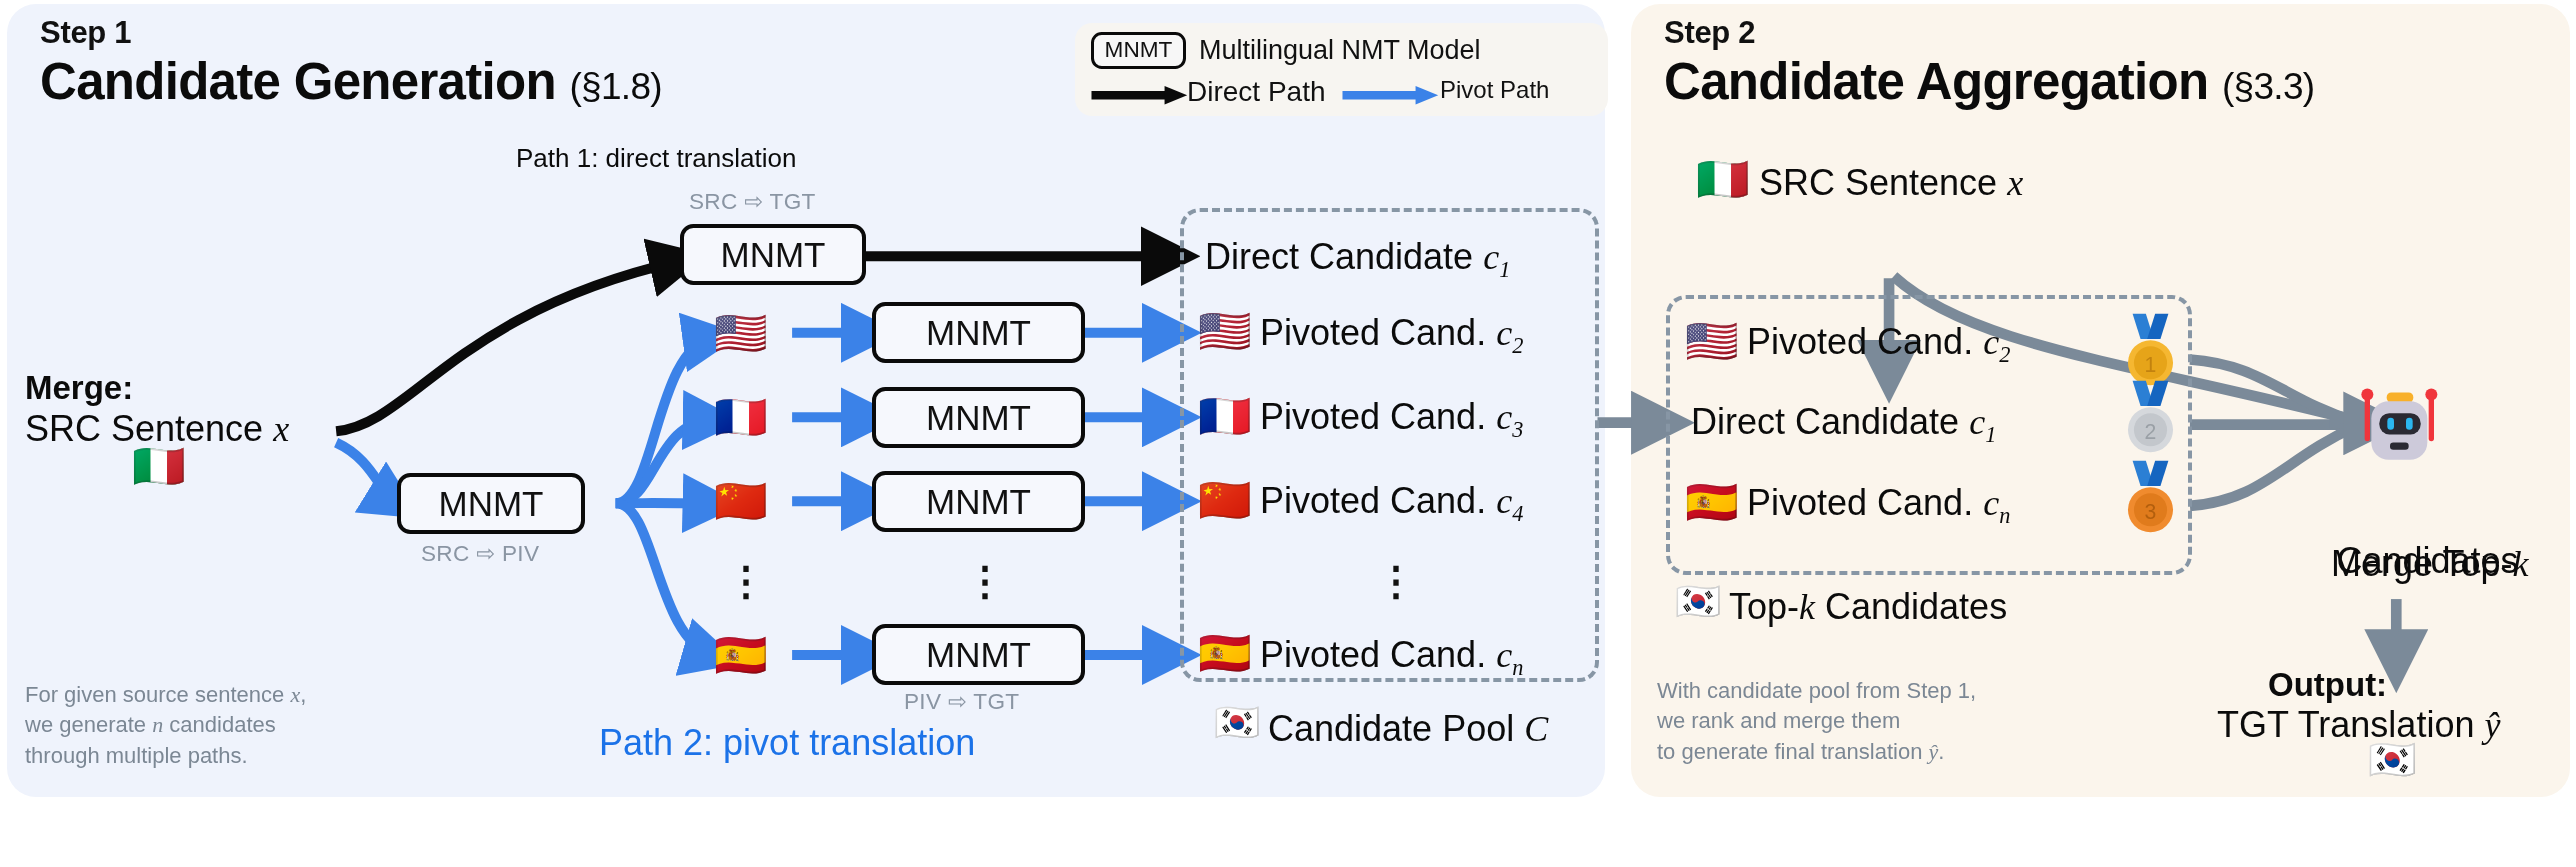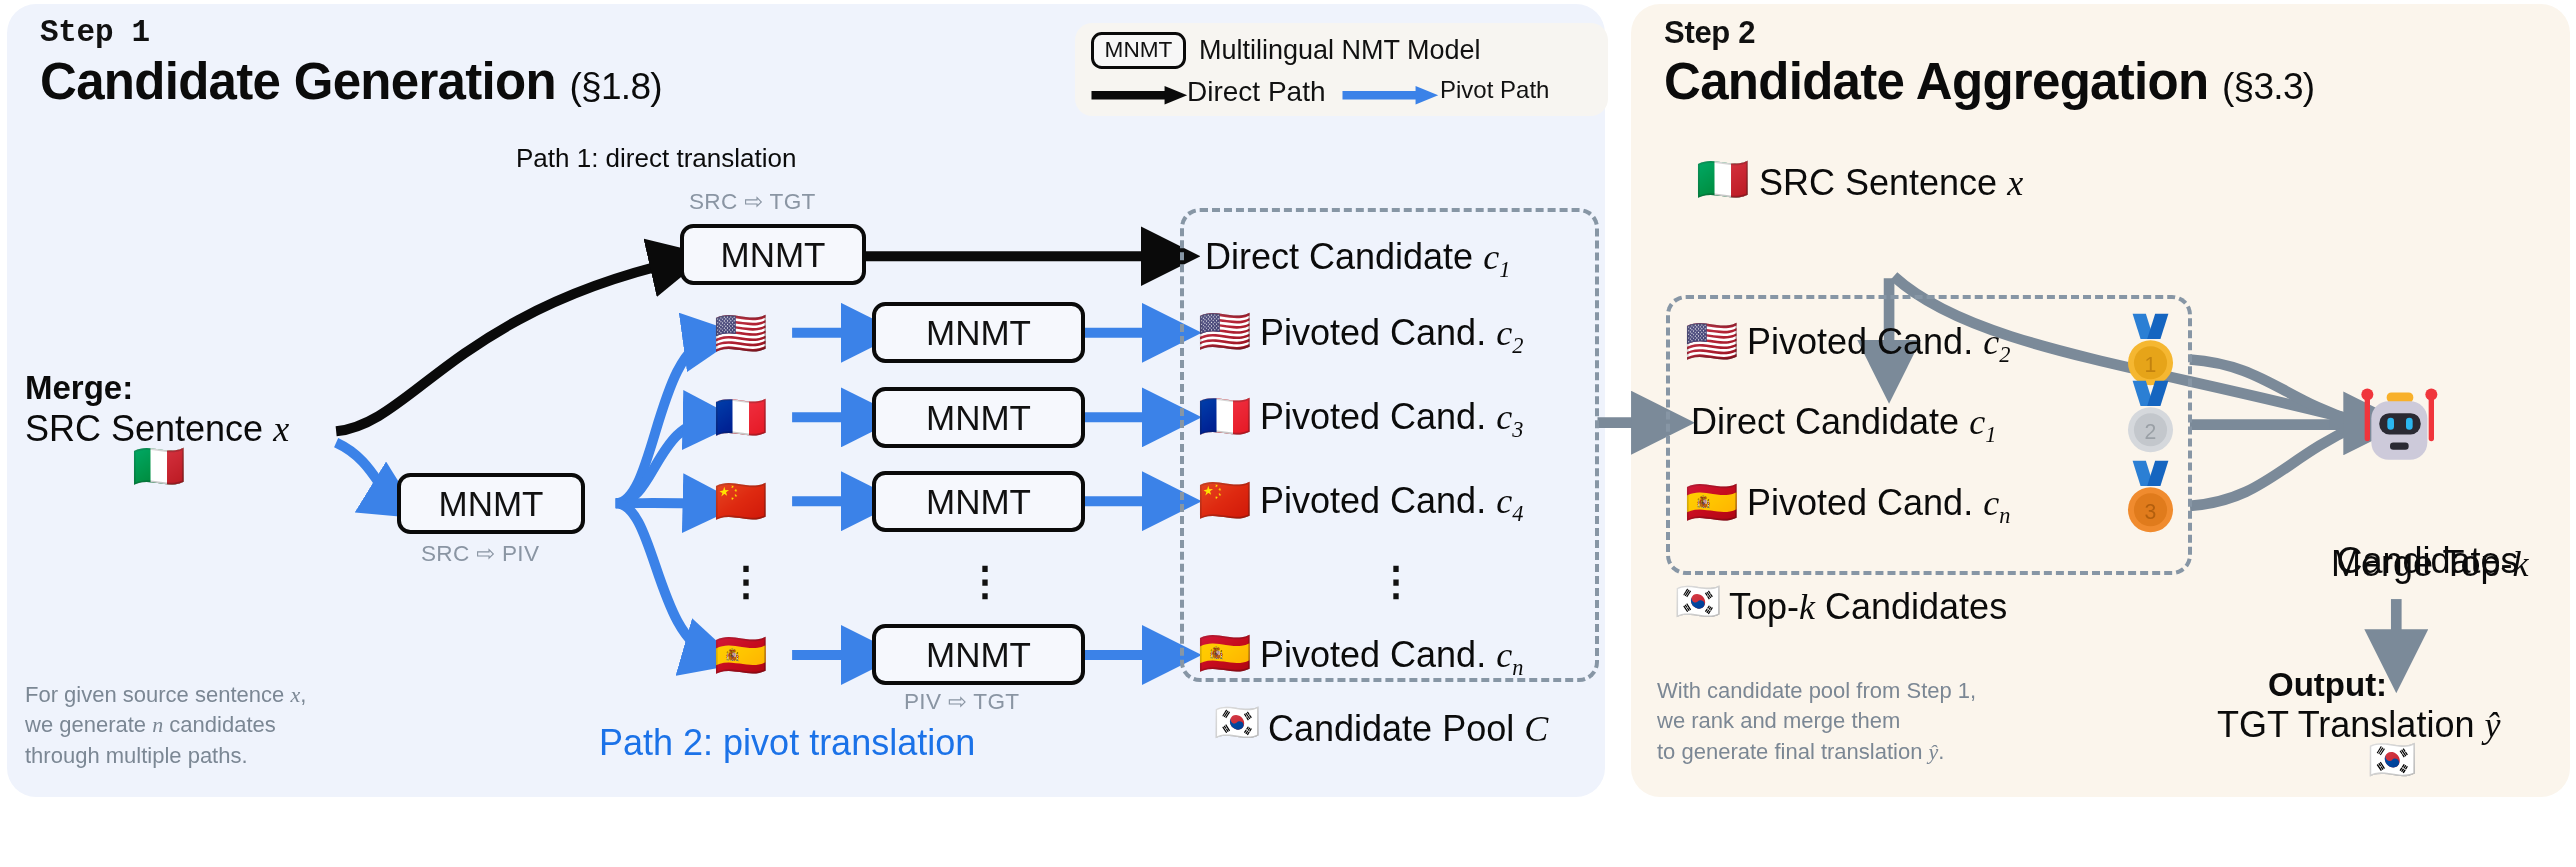--- a/index.html
+++ b/index.html
@@ -116,21 +116,21 @@
     <path d="M3290,638 L3540,638" fill="none" stroke="#7b8a99" stroke-width="16"></path>
     <path d="M3290,760 C 3400,752 3430,690 3540,640" fill="none" stroke="#7b8a99" stroke-width="16"></path>
     <path d="M3500,636 L3570,636" fill="none" stroke="#7b8a99" stroke-width="16" marker-end="url(#ah-gray)"></path>
   </g>
 
   <g>
     <path d="M3600,900 L3600,995" fill="none" stroke="#7b8a99" stroke-width="16" marker-end="url(#ah-gray)"></path>
   </g>
 </svg>
 
-<div class="step-kicker" style="left:40px;top:14.6px;font-family:Liberation Mono, monospace;">Step 1</div>
+<div class="step-kicker" style="left:40px;top:14.6px;">Step 1</div>
 <div class="step-title" style="left:40px;top:52px;">
   <span>Candidate Generation</span>
   <span class="sec">(§1.8)</span>
 </div>
 
 <div id="legend">
   <div id="legend-mnmt-chip">MNMT</div>
   <div id="legend-mnmt-label">Multilingual NMT Model</div>
   <svg id="legend-direct-arrow" width="100" height="22.6" viewBox="0 0 150 34">
     <path d="M2,17 L118,17" stroke="#0a0a0a" stroke-width="13" fill="none"></path>

